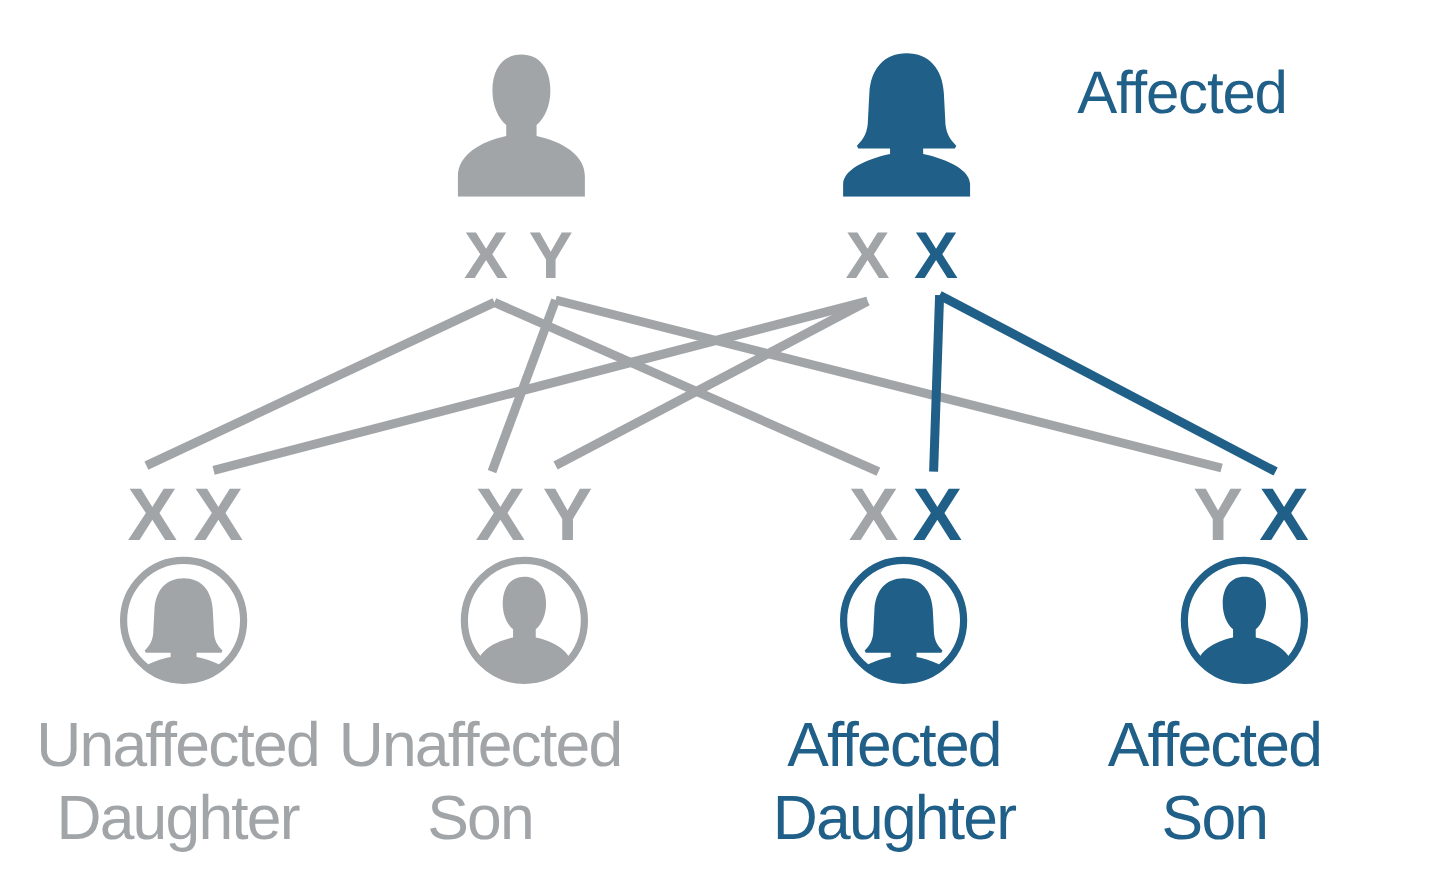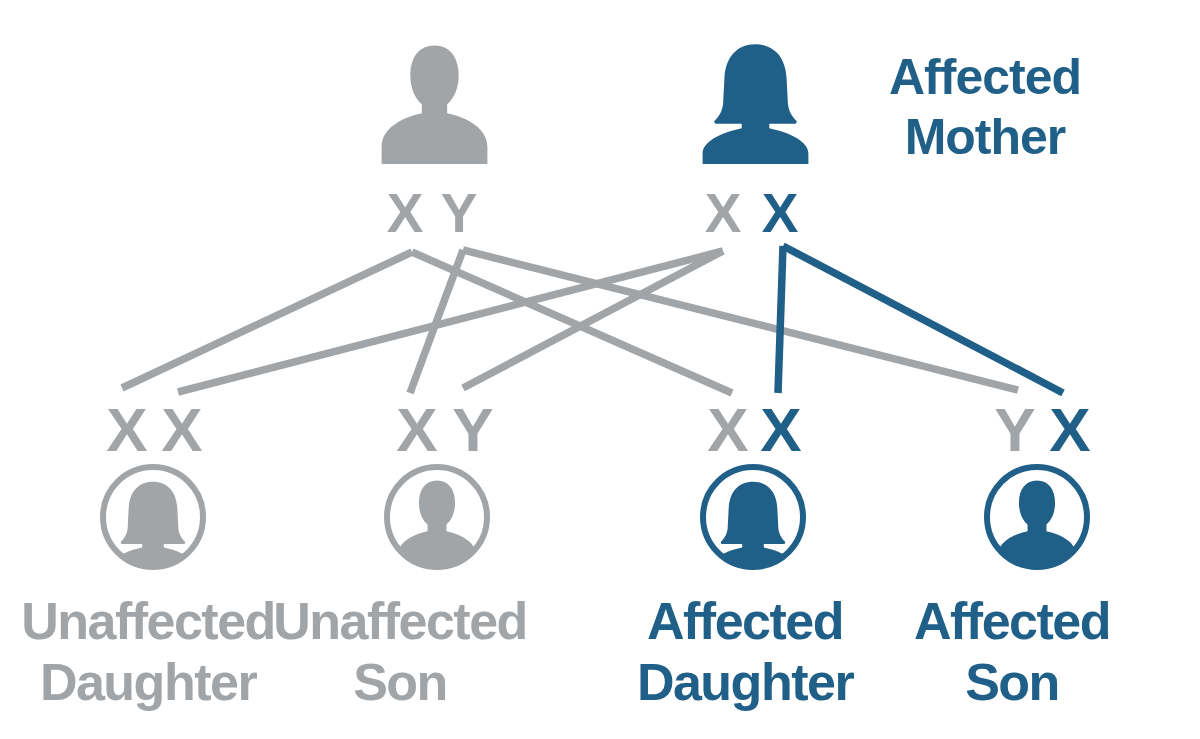--- a/index.html
+++ b/index.html
@@ -30,21 +30,21 @@
   }
   .letter.parent { font-size: 55px; }
   .letter.child  { font-size: 62px; }
   .affected   { color: var(--affected); }
   .unaffected { color: var(--unaffected); }
   .fill-affected   { fill: var(--affected); }
   .fill-unaffected { fill: var(--unaffected); }
   .caption {
     position: absolute;
     text-align: center;
-    font-weight: 700;
+    font-weight: 400;
     white-space: nowrap;
   }
   .caption.mother-caption {
     font-size: 50px;
     line-height: 60px;
     letter-spacing: -1px;
   }
   .caption.child-caption {
     font-size: 52px;
     line-height: 61px;
@@ -81,21 +81,20 @@
   <svg class="abs" style="left:377px;top:42px" width="115" height="122" viewBox="0 0 100 106">
     <use href="#bust-male" class="fill-unaffected"></use>
   </svg>
 
   <svg class="abs" style="left:698px;top:42px" width="115" height="122" viewBox="0 0 100 106">
     <use href="#bust-female" class="fill-affected"></use>
   </svg>
 
   <div class="caption mother-caption affected" style="left:855px;top:47px;width:260px">
     <div>Affected</div>
-    <div>Mother</div>
   </div>
 
   <span class="letter parent unaffected" style="left:405px;top:186px">X</span>
   <span class="letter parent unaffected" style="left:459px;top:186px">Y</span>
   <span class="letter parent unaffected" style="left:723px;top:186px">X</span>
   <span class="letter parent affected" style="left:780px;top:186px">X</span>
 
   <span class="letter child unaffected" style="left:127px;top:399px">X</span>
   <span class="letter child unaffected" style="left:182px;top:399px">X</span>
 

